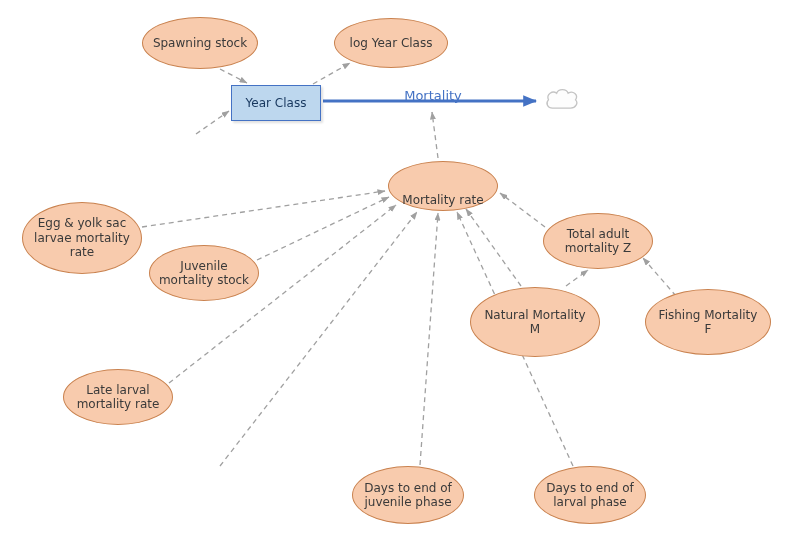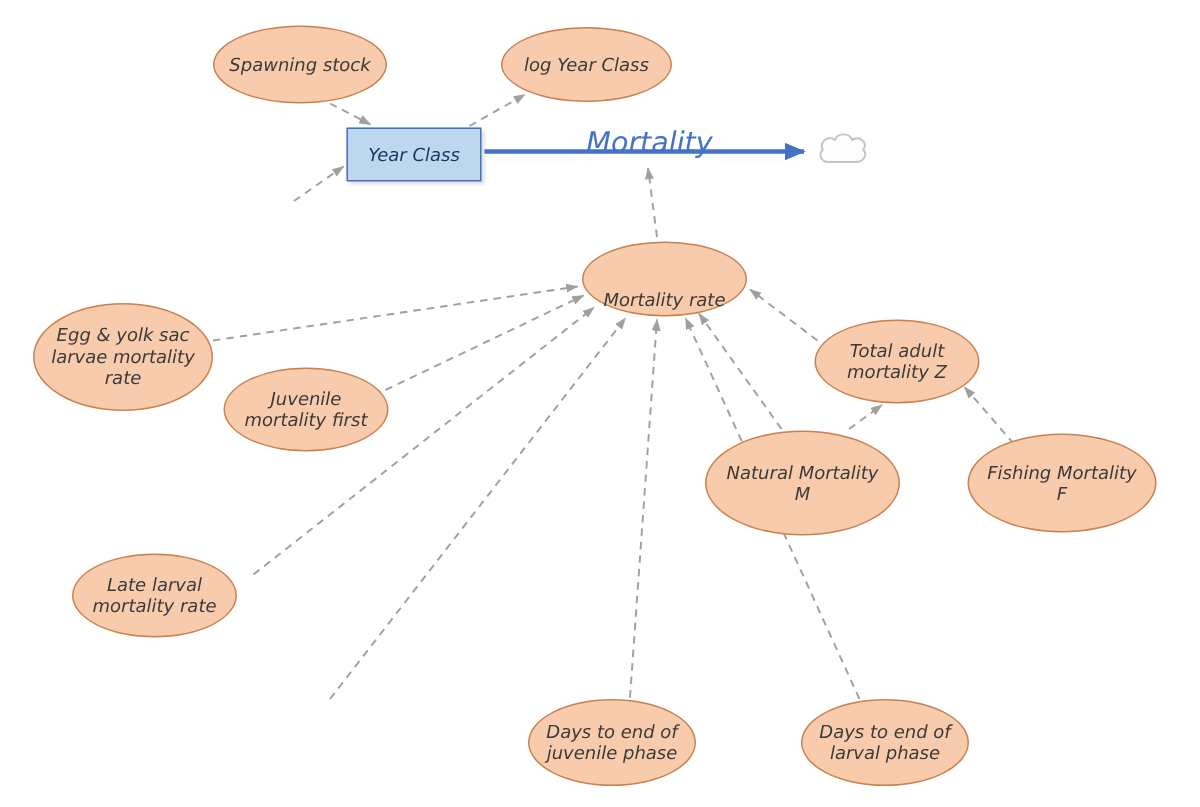--- a/index.html
+++ b/index.html
@@ -5,49 +5,48 @@
   html,body { margin:0; padding:0; background:#ffffff; }
   body { font-family:"DejaVu Sans", sans-serif; }
   .canvas {
     position:relative; width:800px; height:538px; background:#ffffff; overflow:hidden;
   }
   svg.edge-layer { position:absolute; left:0; top:0; width:800px; height:538px; pointer-events:none; }
   .node {
     position:absolute; display:flex; align-items:center; justify-content:center;
     text-align:center; font-size:12px; line-height:1.2; color:#3a3a3a;
     box-sizing:border-box;
-    font-style:italic;
   }
   .ellipse {
     background:var(--ellipse-fill,#F8CBAD);
     border:1.5px solid var(--ellipse-border,#C9824F);
     border-radius:50%;
     padding:3px 8px;
   }
   .stock {
     background:var(--stock-fill,#BDD7EE);
     border:1.5px solid var(--stock-border,#4472C4);
     color:#17375E;
     box-shadow:2px 2px 2px rgba(0,0,0,0.12);
   }
   .flow-label {
     color:var(--flow-color,#4472C4);
-    font-size:19px;
+    font-size:13px;
     background:transparent;
   }
   
   #n-spawning_stock       { left:142px; top:17px;  width:116px; height:52px; }
   #n-log_year_class       { left:334px; top:18px;  width:114px; height:50px; }
   #n-year_class           { left:231px; top:85px;  width:90px;  height:36px; }
   #n-fecundity            { left:94px;  top:118px; width:104px; height:48px; }
   #n-mortality_flow       { left:398px; top:87px;  width:70px;  height:17px; }
   #n-mortality_rate       { left:388px; top:161px; width:110px; height:50px;align-items:flex-end; }
   #n-egg_yolk_sac         { left:22px;  top:202px; width:120px; height:72px; }
   #n-juvenile_mortality   { left:149px; top:245px; width:110px; height:56px; }
-  #n-late_larval_mortality{ left:48px;  top:369px; width:110px; height:56px; }
+  #n-late_larval_mortality{ left:63px;  top:369px; width:110px; height:56px; }
   #n-days_first_feeding   { left:151px; top:467px; width:106px; height:56px; }
   #n-days_end_juvenile    { left:352px; top:466px; width:112px; height:58px; }
   #n-days_end_larval      { left:534px; top:466px; width:112px; height:58px; }
   #n-natural_mortality    { left:470px; top:287px; width:130px; height:70px; }
   #n-total_adult_mortality{ left:543px; top:213px; width:110px; height:56px; }
   #n-fishing_mortality    { left:645px; top:289px; width:126px; height:66px; }
 
   .dashed-edge { stroke:var(--edge-color,#A0A0A0); stroke-width:1.3; stroke-dasharray:5 4; fill:none; }
   .flow-edge   { stroke:var(--flow-color,#4472C4); stroke-width:3; fill:none; }
   .cloud       { stroke:#C4C4C4; stroke-width:1.6; fill:#FDFDFD; }
@@ -105,21 +104,21 @@
 
   <div class="node ellipse" id="n-mortality_rate">
     <span>Mortality rate</span>
   </div>
 
   <div class="node ellipse" id="n-egg_yolk_sac">
     <span>Egg &amp; yolk sac larvae mortality rate</span>
   </div>
 
   <div class="node ellipse" id="n-juvenile_mortality">
-    <span>Juvenile mortality first</span>
+    <span>Juvenile mortality stock</span>
   </div>
 
   <div class="node ellipse" id="n-late_larval_mortality">
     <span>Late larval mortality rate</span>
   </div>
 
 
   <div class="node ellipse" id="n-days_end_juvenile">
     <span>Days to end of juvenile phase</span>
   </div>

